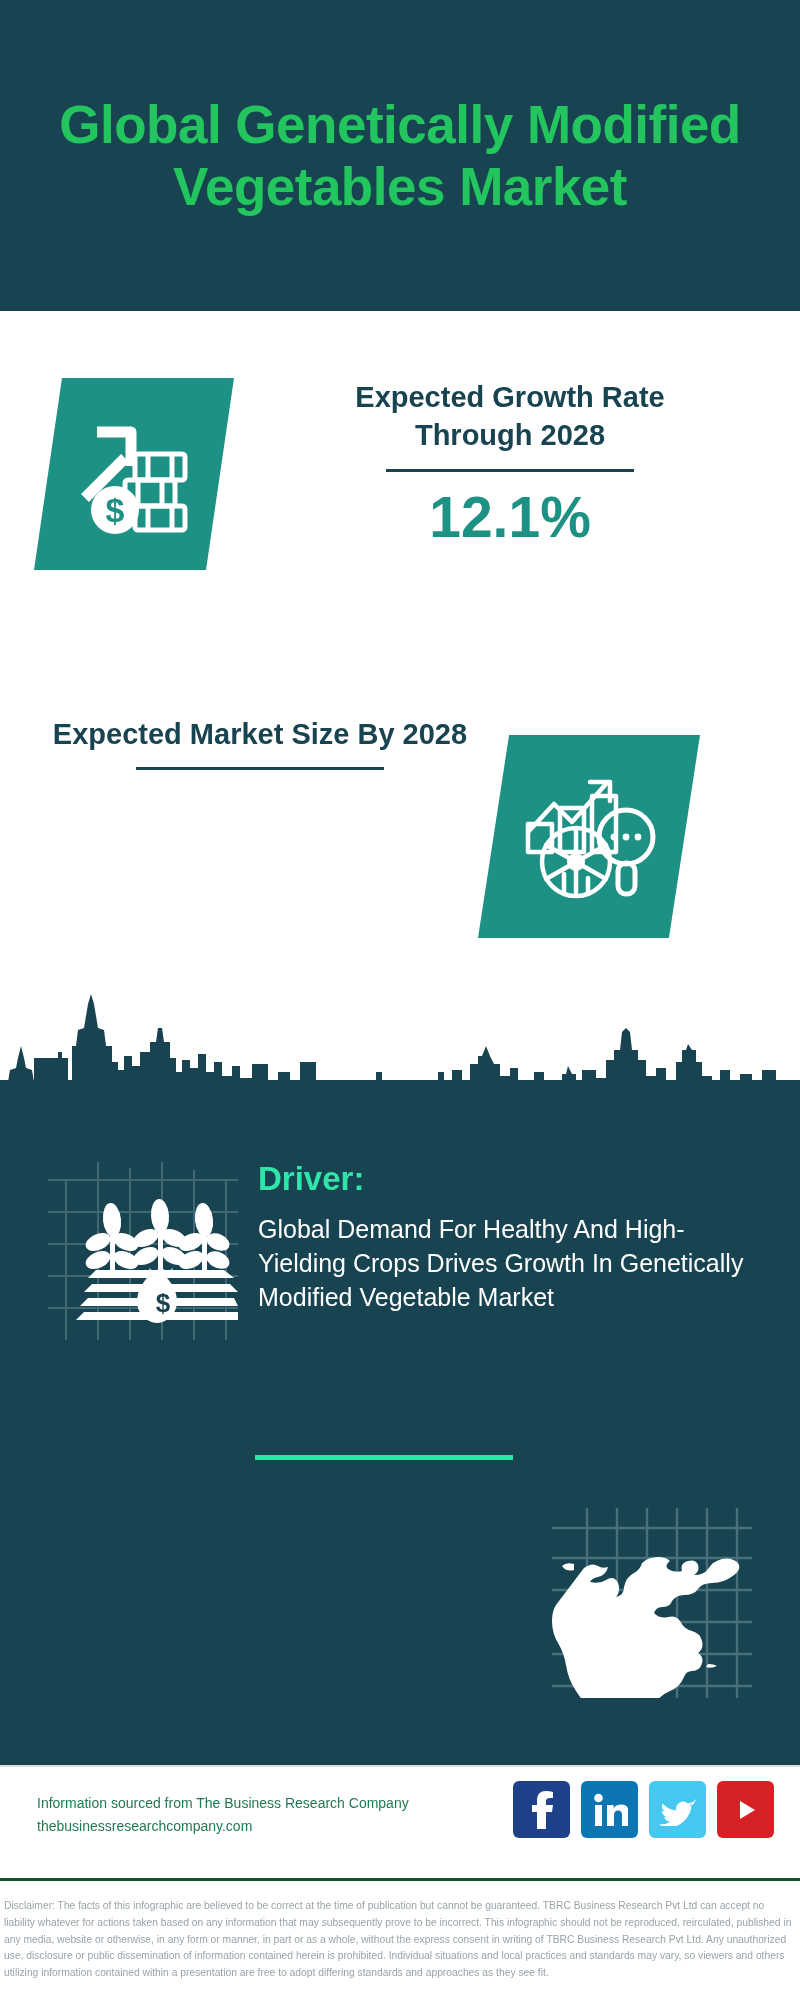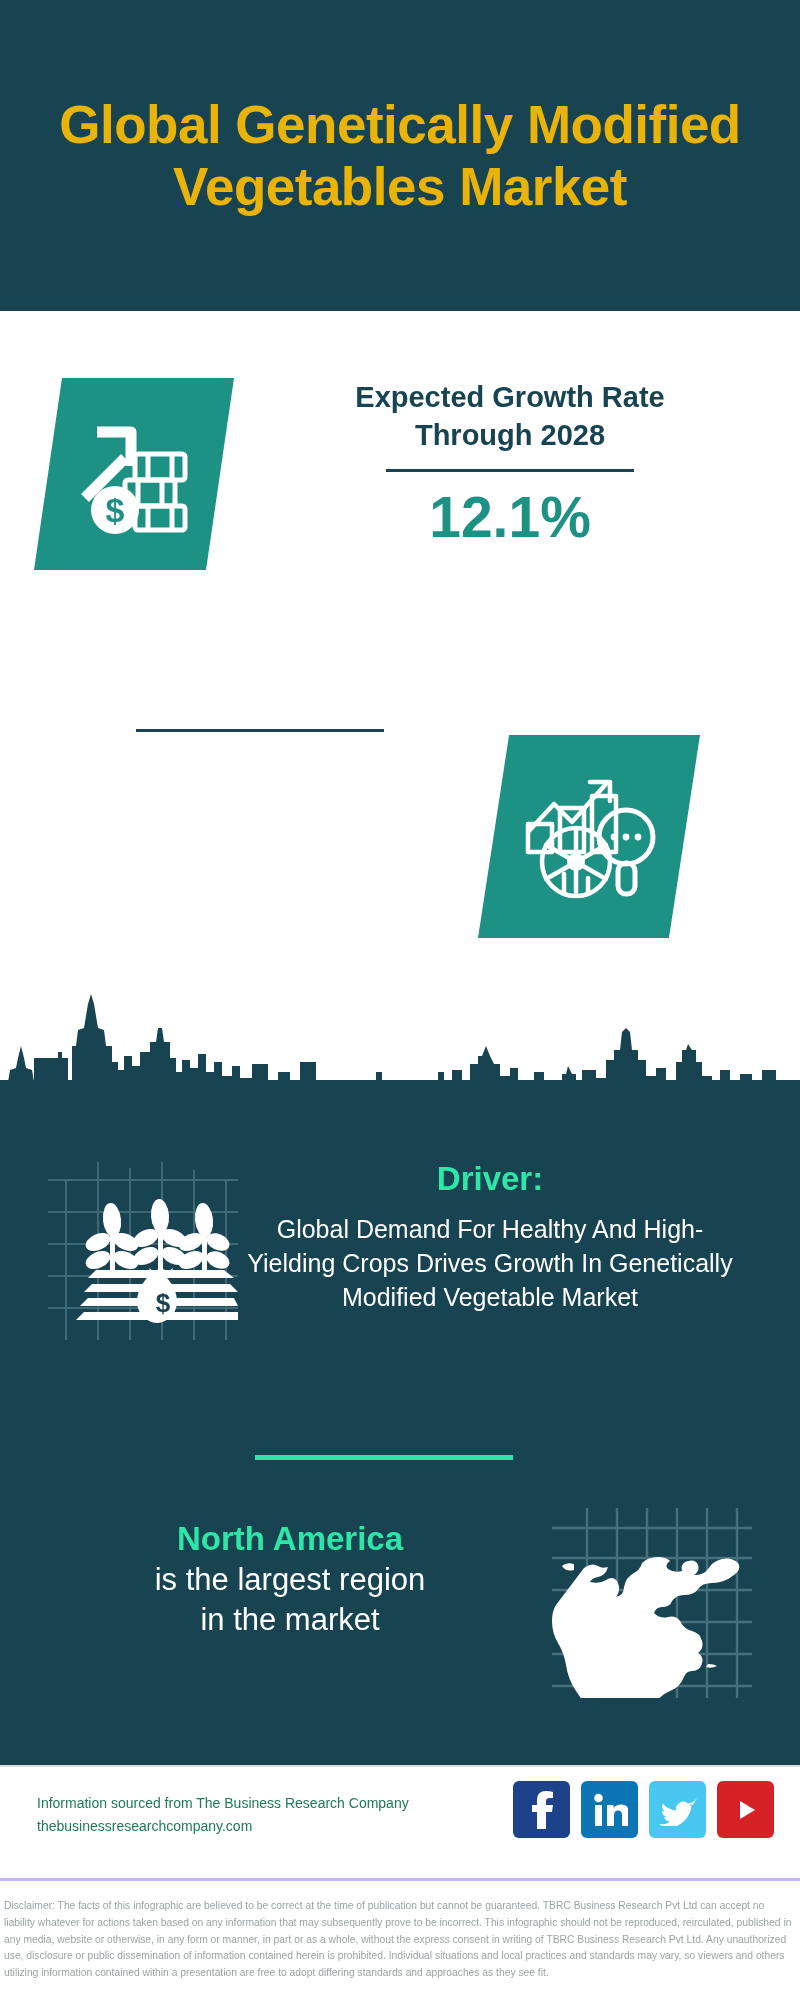--- a/index.html
+++ b/index.html
@@ -28,21 +28,21 @@
     width: 800px;
     height: 311px;
     background: #184350;
     display: flex;
     align-items: center;
     justify-content: center;
     box-sizing: border-box;
     padding: 0 34px;
   }
   .header-title {
-    color: #eab308;
+    color: #22c55e;
     font-size: 53px;
     line-height: 1.16;
     font-weight: bold;
     text-align: center;
     letter-spacing: -0.5px;
     margin: 0;
     width: 100%;
   }
 
   
@@ -102,24 +102,23 @@
     left: 0; top: 984px;
     width: 800px;
     height: 110px;
     display: block;
   }
 
   .grid-icon-wrap { position: absolute; }
 
   .driver-block {
     position: absolute;
-    left: 240px;
+    left: 258px;
     top: 1160px;
     width: 500px;
-    text-align: center;
   }
   .driver-head {
     color: #2EE6A8;
     font-size: 33px;
     font-weight: bold;
     margin: 0 0 14px 0;
   }
   .driver-text {
     color: #ffffff;
     font-size: 25px;
@@ -195,21 +194,21 @@
   .sc-li { background: #0C76B4; }
   .sc-tw { background: #46C8F0; }
   .sc-yt { background: #D62226; }
 
   .disclaimer-wrap {
     position: absolute;
     left: 0; top: 1878px;
     width: 800px;
     height: 122px;
     background: #ffffff;
-    border-top: 3px solid #c4b5fd;
+    border-top: 3px solid #14532d;
     box-sizing: border-box;
   }
   .disclaimer {
     color: #9aa3a8;
     font-size: 10.3px;
     line-height: 1.62;
     padding: 7px 4px 0 4px;
     text-align: left;
     word-break: break-word;
   }
@@ -248,20 +247,21 @@
     </svg>
   </div>
 
   <div class="stat-block" style="left:300px; top:378px; width:420px;">
     <p class="stat-label">Expected Growth Rate Through 2028</p>
     <div class="stat-rule"></div>
     <p class="stat-value">12.1%</p>
   </div>
 
   <div class="stat-block" style="left:50px; top:715px; width:420px;">
+    <p class="stat-label">Expected Market Size By 2028</p>
     <div class="stat-rule"></div>
   </div>
 
   <div class="para" style="left:478px; top:735px; width:222px; height:203px;">
     <svg width="138" height="126" viewBox="0 0 138 126">
       <g stroke="#ffffff" stroke-width="4.5" fill="none" stroke-linejoin="round" stroke-linecap="round">
 
         <polyline points="8,58 34,30 52,48 86,10"></polyline>
         <polyline points="70,8 90,8 90,27"></polyline>
 
@@ -350,25 +350,20 @@
     </svg>
   </div>
 
   <div class="driver-block">
     <p class="driver-head">Driver:</p>
     <p class="driver-text">Global Demand For Healthy And High-Yielding Crops Drives Growth In Genetically Modified Vegetable Market</p>
   </div>
 
   <div class="mint-divider"></div>
 
-  <div class="region-block">
-    <p class="region-name">North America</p>
-    <p class="region-sub">is the largest region</p>
-    <p class="region-sub">in the market</p>
-  </div>
 
   <div class="grid-icon-wrap" style="left:552px; top:1508px; width:200px; height:190px;">
     <svg width="200" height="190" viewBox="0 0 200 190">
       <g stroke="#4d757f" stroke-width="2.4" opacity="0.9">
         <line x1="35" y1="0" x2="35" y2="190"></line>
         <line x1="65" y1="0" x2="65" y2="190"></line>
         <line x1="95" y1="0" x2="95" y2="190"></line>
         <line x1="125" y1="0" x2="125" y2="190"></line>
         <line x1="155" y1="0" x2="155" y2="190"></line>
         <line x1="185" y1="0" x2="185" y2="190"></line>

